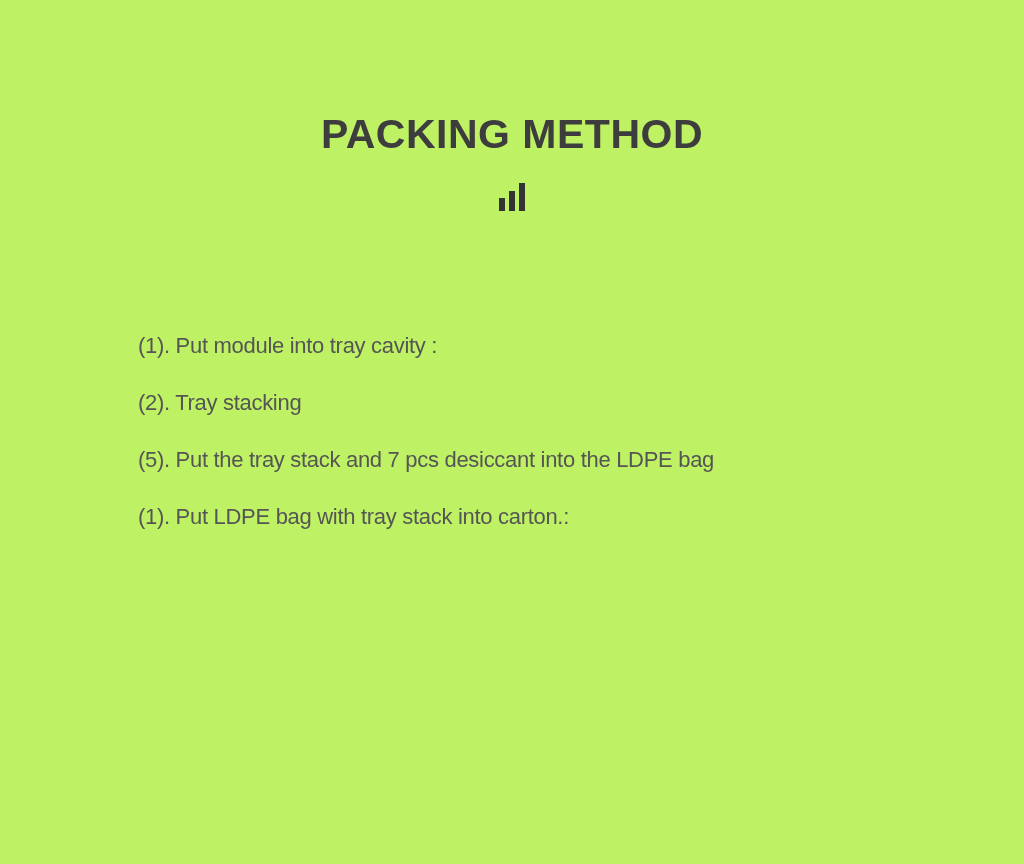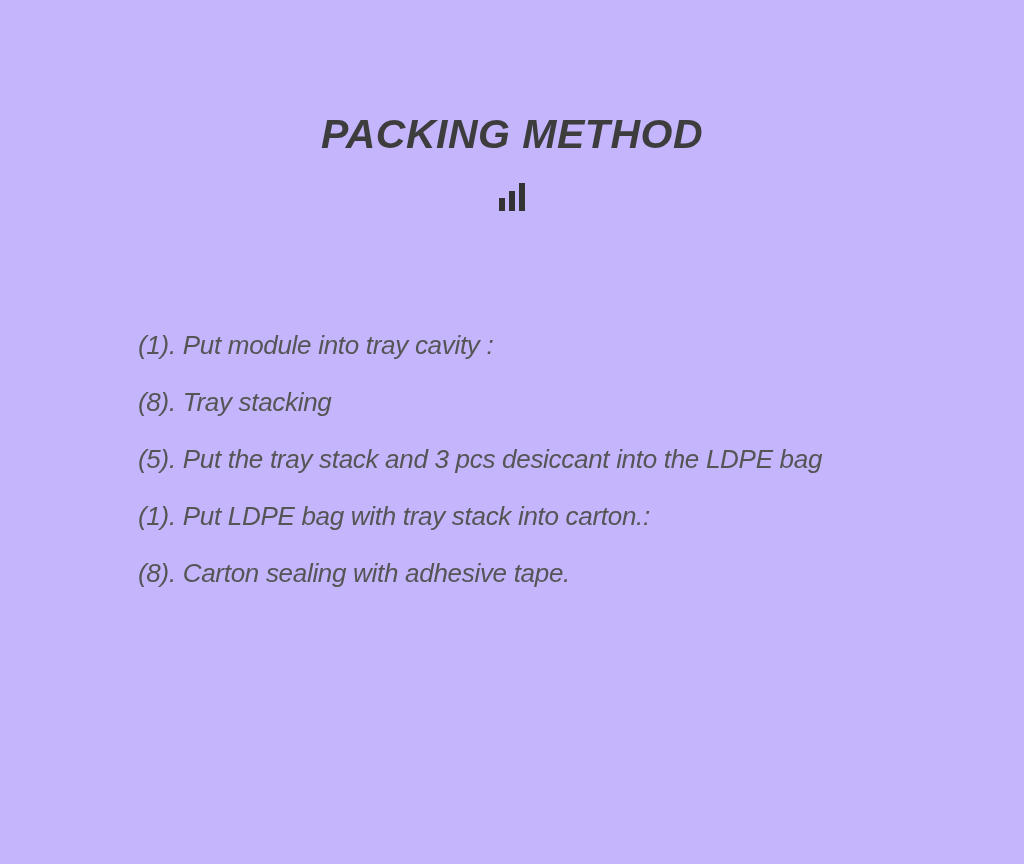--- a/index.html
+++ b/index.html
@@ -4,24 +4,23 @@
 <style>
   html, body {
     margin: 0;
     padding: 0;
     background: #ffffff;
     font-family: "Liberation Sans", sans-serif;
   }
   .page {
     width: 1024px;
     height: 864px;
-    background: #c4b5fd;
+    background: #bef264;
     overflow: hidden;
     position: relative;
-    font-style: italic;
   }
   .title {
     margin: 0;
     padding-top: 112px;
     text-align: center;
     font-size: 41px;
     font-weight: bold;
     letter-spacing: 0.5px;
     color: #3d3d3d;
     line-height: 1.1;
@@ -42,21 +41,21 @@
   .icon-wrap .b1 { height: 13px; }
   .icon-wrap .b2 { height: 20px; }
   .icon-wrap .b3 { height: 28px; }
   .steps {
     list-style: none;
     margin: 106px auto 0 auto;
     padding: 0;
     width: 748px;
   }
   .steps li {
-    font-size: 26px;
+    font-size: 22px;
     line-height: 57px;
     height: 57px;
     color: #555555;
     letter-spacing: -0.3px;
     white-space: nowrap;
   }
 </style>
 </head>
 <body>
 
@@ -65,19 +64,18 @@
   <h1 class="title">PACKING METHOD</h1>
 
   <div class="icon-wrap">
     <span class="bar b1"></span>
     <span class="bar b2"></span>
     <span class="bar b3"></span>
   </div>
 
   <ul class="steps">
     <li>(1). Put module into tray cavity :</li>
-    <li>(8). Tray stacking</li>
-    <li>(5). Put the tray stack and 3 pcs desiccant into the LDPE bag</li>
+    <li>(2). Tray stacking</li>
+    <li>(5). Put the tray stack and 7 pcs desiccant into the LDPE bag</li>
     <li>(1). Put LDPE bag with tray stack into carton.:</li>
-    <li>(8). Carton sealing with adhesive tape.</li>
   </ul>
 
 </div>
 
 </body></html>

